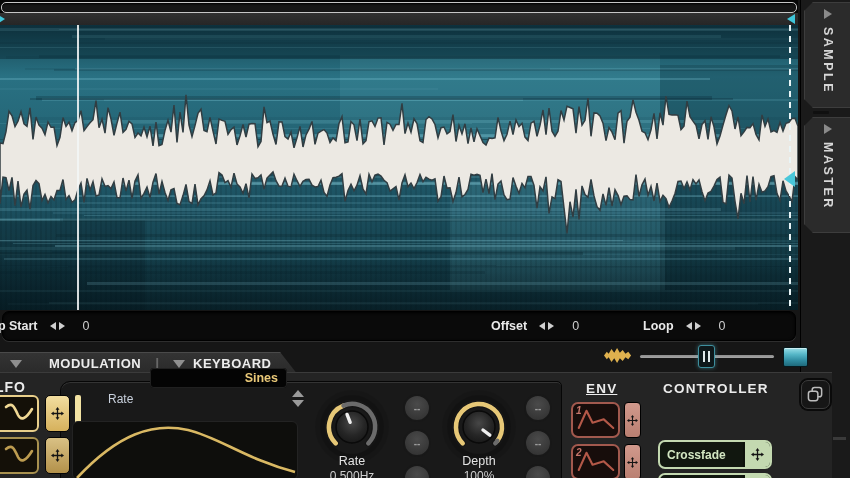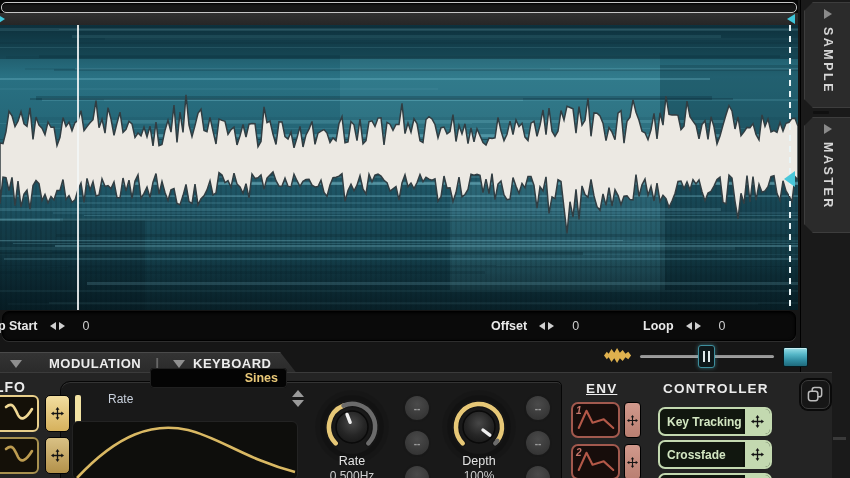--- a/index.html
+++ b/index.html
@@ -393,38 +393,20 @@
             <path d="M10 0l3 4.2h-6z"></path>
             <path d="M10 20l3-4.2h-6z"></path>
             <path d="M0 10l4.2-3v6z"></path>
             <path d="M20 10l-4.2-3v6z"></path>
           </g>
         </svg>
       </span>
   </div>
 
   <div class="abs sec-header" style="left:663px;top:381px;">CONTROLLER</div>
-  <div class="abs ctrl-item" style="top:407px;">
-    <span class="ctrl-label">Key Tracking</span>
-    <span class="ctrl-handle">
-        <span class="icon-cross">
-          <svg viewBox="0 0 20 20">
-            <g stroke="#141414" stroke-width="2" fill="none">
-              <path d="M10 3v14M3 10h14"></path>
-            </g>
-            <g fill="#141414">
-              <path d="M10 0l3 4.2h-6z"></path>
-              <path d="M10 20l3-4.2h-6z"></path>
-              <path d="M0 10l4.2-3v6z"></path>
-              <path d="M20 10l-4.2-3v6z"></path>
-            </g>
-          </svg>
-        </span>
-      </span>
-  </div>
   <div class="abs ctrl-item" style="top:440px;">
     <span class="ctrl-label">Crossfade</span>
     <span class="ctrl-handle">
         <span class="icon-cross">
           <svg viewBox="0 0 20 20">
             <g stroke="#141414" stroke-width="2" fill="none">
               <path d="M10 3v14M3 10h14"></path>
             </g>
             <g fill="#141414">
               <path d="M10 0l3 4.2h-6z"></path>

